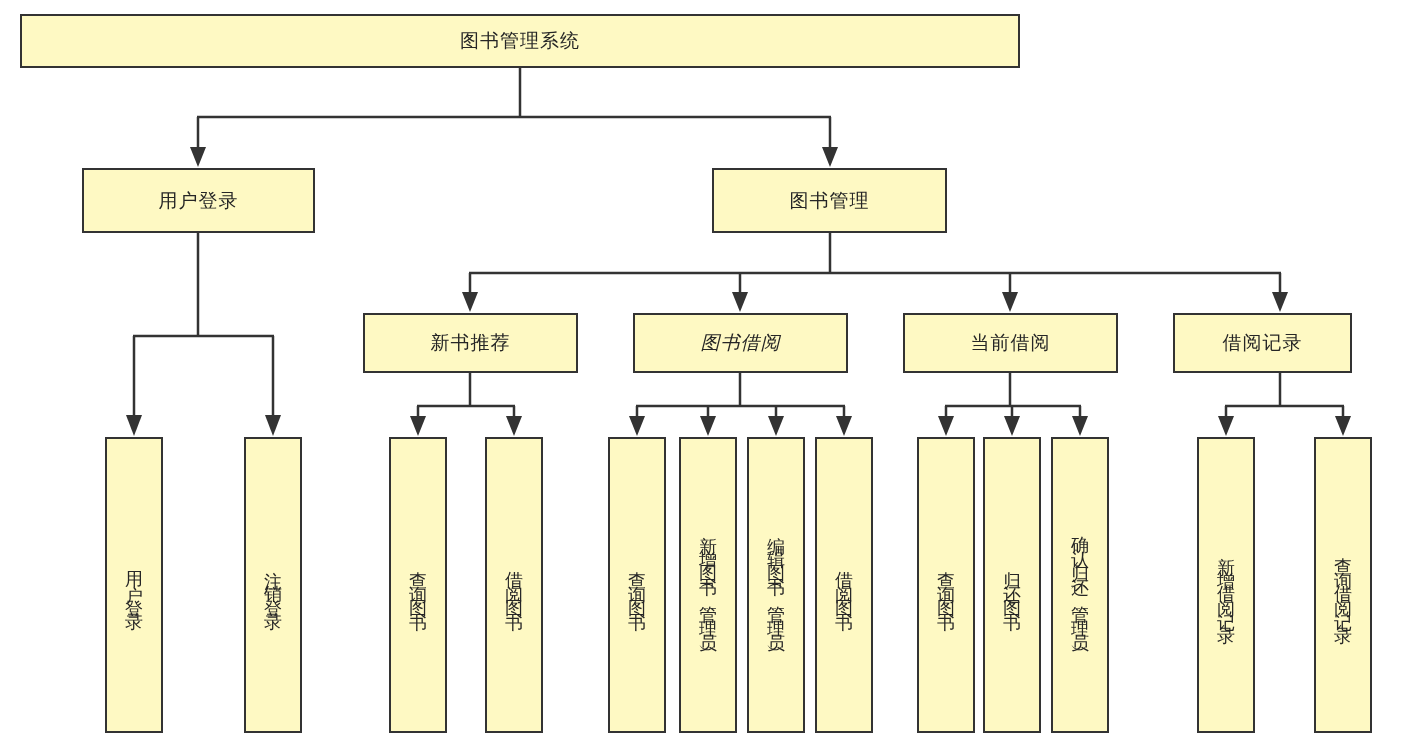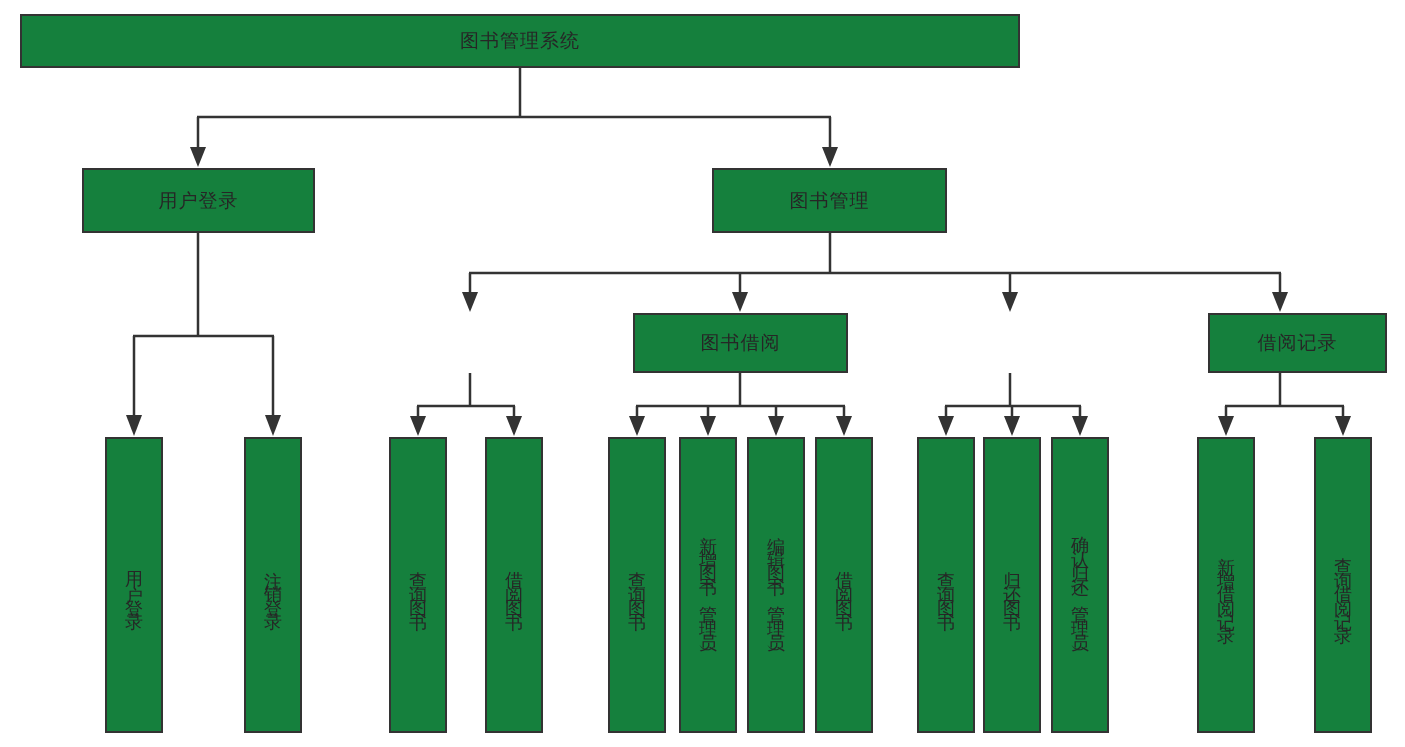--- a/index.html
+++ b/index.html
@@ -19,21 +19,21 @@
   }
   svg.connectors{
     position:absolute;left:0;top:0;width:1405px;height:747px;
   }
   svg.connectors line{stroke:var(--line);stroke-width:2.5;}
   svg.connectors polygon{fill:var(--line);}
   .node{
     position:absolute;
     box-sizing:border-box;
     border:2px solid var(--border);
-    background:#15803d;
+    background:#fef9c3;
     display:flex;align-items:center;justify-content:center;
     color:var(--text);
   }
   .node.h span{
     font-size:19px;
     letter-spacing:1px;
     color:var(--text);
     white-space:nowrap;
   }
   .node.leaf{width:58px;height:296px;}
@@ -139,24 +139,30 @@
     <span>图书管理系统</span>
   </div>
 
   <div class="node h" style="left:82px;top:168px;width:233px;height:65px;">
     <span>用户登录</span>
   </div>
   <div class="node h" style="left:712px;top:168px;width:235px;height:65px;justify-content:center;">
     <span>图书管理</span>
   </div>
 
-  <div class="node h" style="left:633px;top:313px;width:215px;height:60px;">
+  <div class="node h" style="left:363px;top:313px;width:215px;height:60px;">
+    <span>新书推荐</span>
+  </div>
+  <div class="node h" style="left:633px;top:313px;width:215px;height:60px;font-style:italic;">
     <span>图书借阅</span>
   </div>
-  <div class="node h" style="left:1173px;top:313px;width:179px;height:60px;margin-left:35px;">
+  <div class="node h" style="left:903px;top:313px;width:215px;height:60px;">
+    <span>当前借阅</span>
+  </div>
+  <div class="node h" style="left:1173px;top:313px;width:179px;height:60px;">
     <span>借阅记录</span>
   </div>
 
   <div class="node leaf" style="left:105px;top:437px;">
     <span>用户登录</span>
   </div>
   <div class="node leaf" style="left:244px;top:437px;">
     <span>注销登录</span>
   </div>
 

